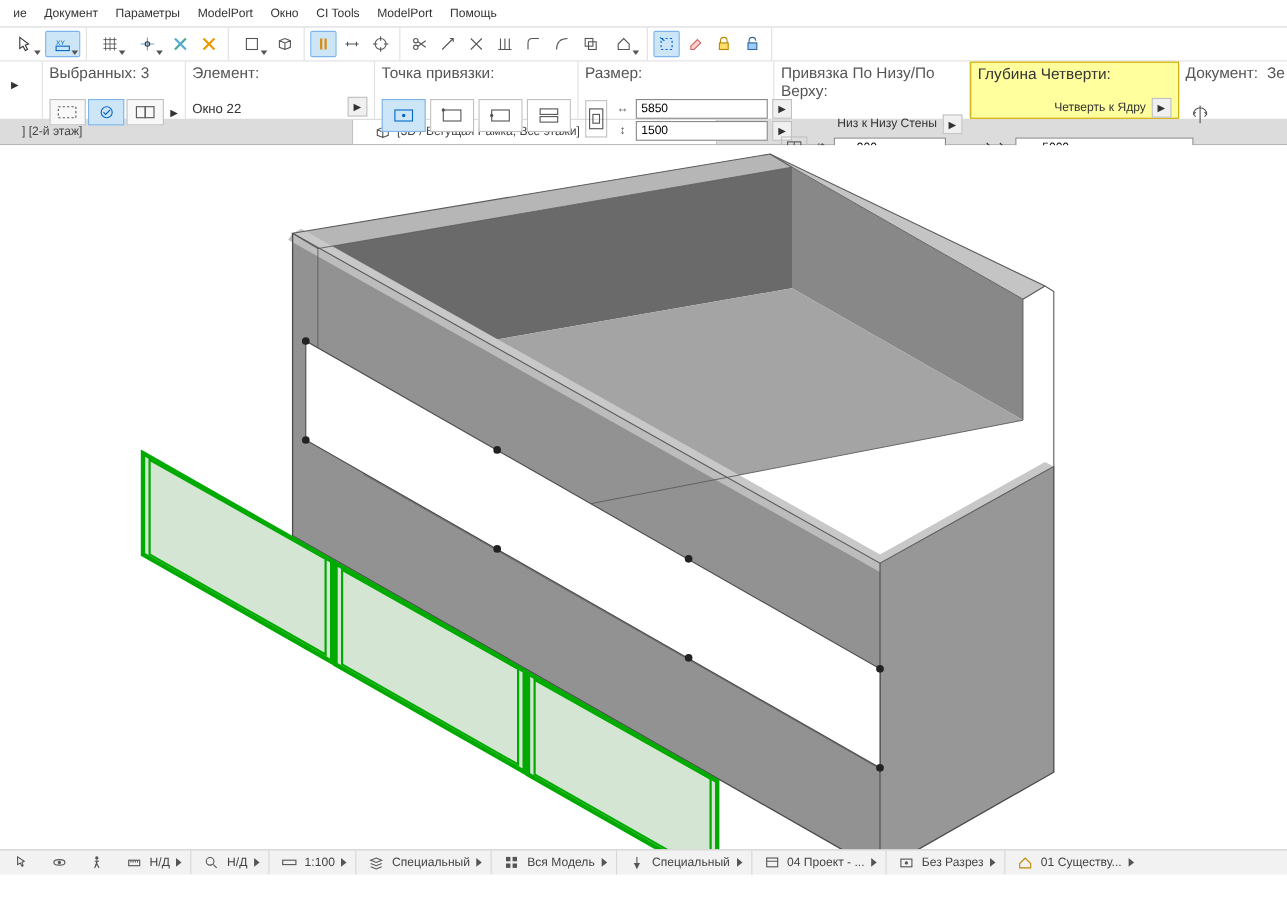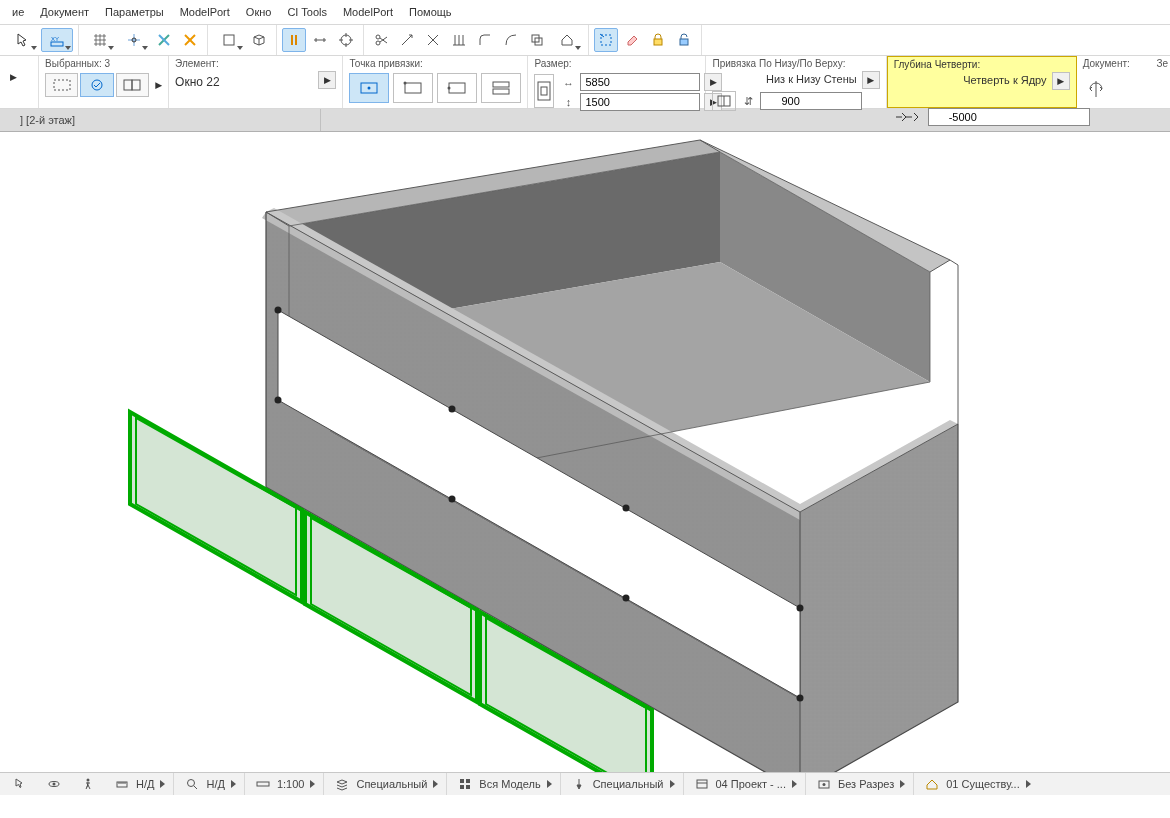--- a/index.html
+++ b/index.html
@@ -7,21 +7,21 @@
 .menubar span{padding:2px 8px;cursor:default}
 .toolbar-row{display:flex;align-items:center;height:30px;border-top:1px solid #d8d8d8;border-bottom:1px solid #d8d8d8;background:#fff;padding:0 2px}
 .tool-group{display:flex;align-items:center;height:100%;padding:0 4px;border-right:1px solid #e0e0e0}
 .tool-btn{width:22px;height:22px;display:flex;align-items:center;justify-content:center;margin:0 1px;border:1px solid transparent;border-radius:2px;position:relative}
 .tool-btn.active{background:#cde6f7;border-color:#7eb4ea}
 .tool-btn svg{width:16px;height:16px}
 .tool-btn.wdrop{width:30px}
 .tool-btn .drop-arrow{position:absolute;right:1px;bottom:1px;width:0;height:0;border-left:3px solid transparent;border-right:3px solid transparent;border-top:4px solid #555}
 .info-row{display:flex;align-items:stretch;height:52px;background:#fff;border-bottom:1px solid #d8d8d8}
 .info-panel{border-right:1px solid #e0e0e0;padding:2px 6px;display:flex;flex-direction:column;position:relative;box-sizing:border-box}
-.info-panel .label{font-size:10px;color:#555;margin-bottom:2px}
+.info-panel .label{font-size:14px;color:#555;margin-bottom:14px}
 .info-panel.highlight{background:#ffff9e;border:1px solid #cca700}
 .sel-icons{display:flex;align-items:center;gap:2px;margin-top:2px}
 .sel-icon{width:34px;height:22px;border:1px solid #c0c0c0;background:#f8f8f8;display:flex;align-items:center;justify-content:center}
 .sel-icon.active{border-color:#7eb4ea;background:#cde6f7}
 .el-name{font-size:12px;margin-top:4px}
 .anchor-icons{display:flex;gap:4px;margin-top:2px;align-items:center}
 .anchor-btn{width:38px;height:28px;border:1px solid #c0c0c0;background:#fff;display:flex;align-items:center;justify-content:center}
 .anchor-btn.active{background:#cde6f7;border-color:#7eb4ea}
 .size-block{display:flex;flex-direction:column;gap:2px;margin-top:2px}
 .size-line{display:flex;align-items:center;gap:4px}
@@ -340,20 +340,27 @@
   </div>
   <div class="info-panel" style="flex:1;border-right:none;padding:2px 2px 0 2px">
     <div class="label">Зе</div>
   </div>
 </div>
 
 <div class="tabs-bar">
   <div class="tab" style="width:280px">
     <span>] [2-й этаж]</span>
   </div>
+  <div class="tab active" style="width:290px">
+    <span class="tab-icon"><svg width="14" height="14">
+          <path d="M2 5l5-2 5 2v5l-5 2-5-2zM2 5l5 2 5-2M7 7v5" fill="none" stroke="#555"></path>
+        </svg></span>
+    <span>[3D / Бегущая Рамка, Все этажи]</span>
+    <span class="close">×</span>
+  </div>
 </div>
 
 <div class="viewport">
 <svg viewBox="0 0 1170 640">
   <defs>
     <linearGradient id="wall-grad" x1="0" y1="0" x2="0" y2="1">
       <stop offset="0" stop-color="#9b9b9b"></stop>
           <stop offset="1" stop-color="#878787"></stop>
     </linearGradient>
     <pattern id="noise" width="4" height="4" patternUnits="userSpaceOnUse">

